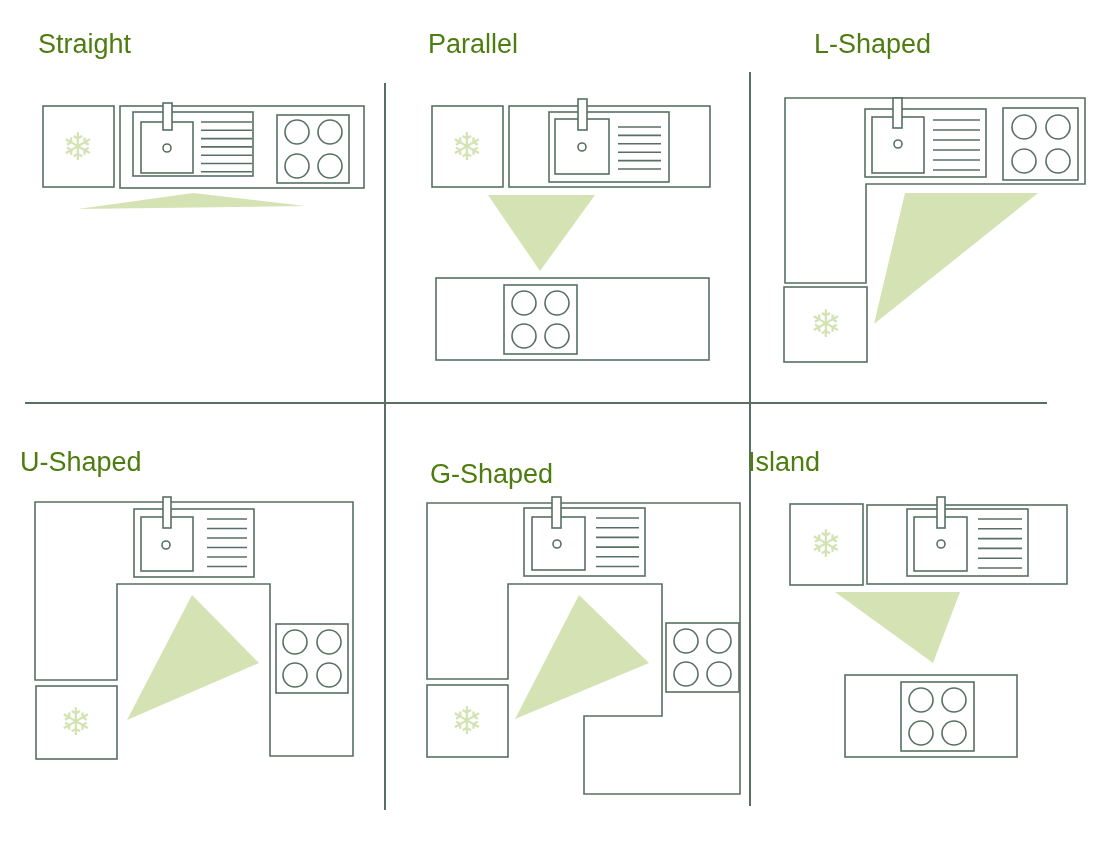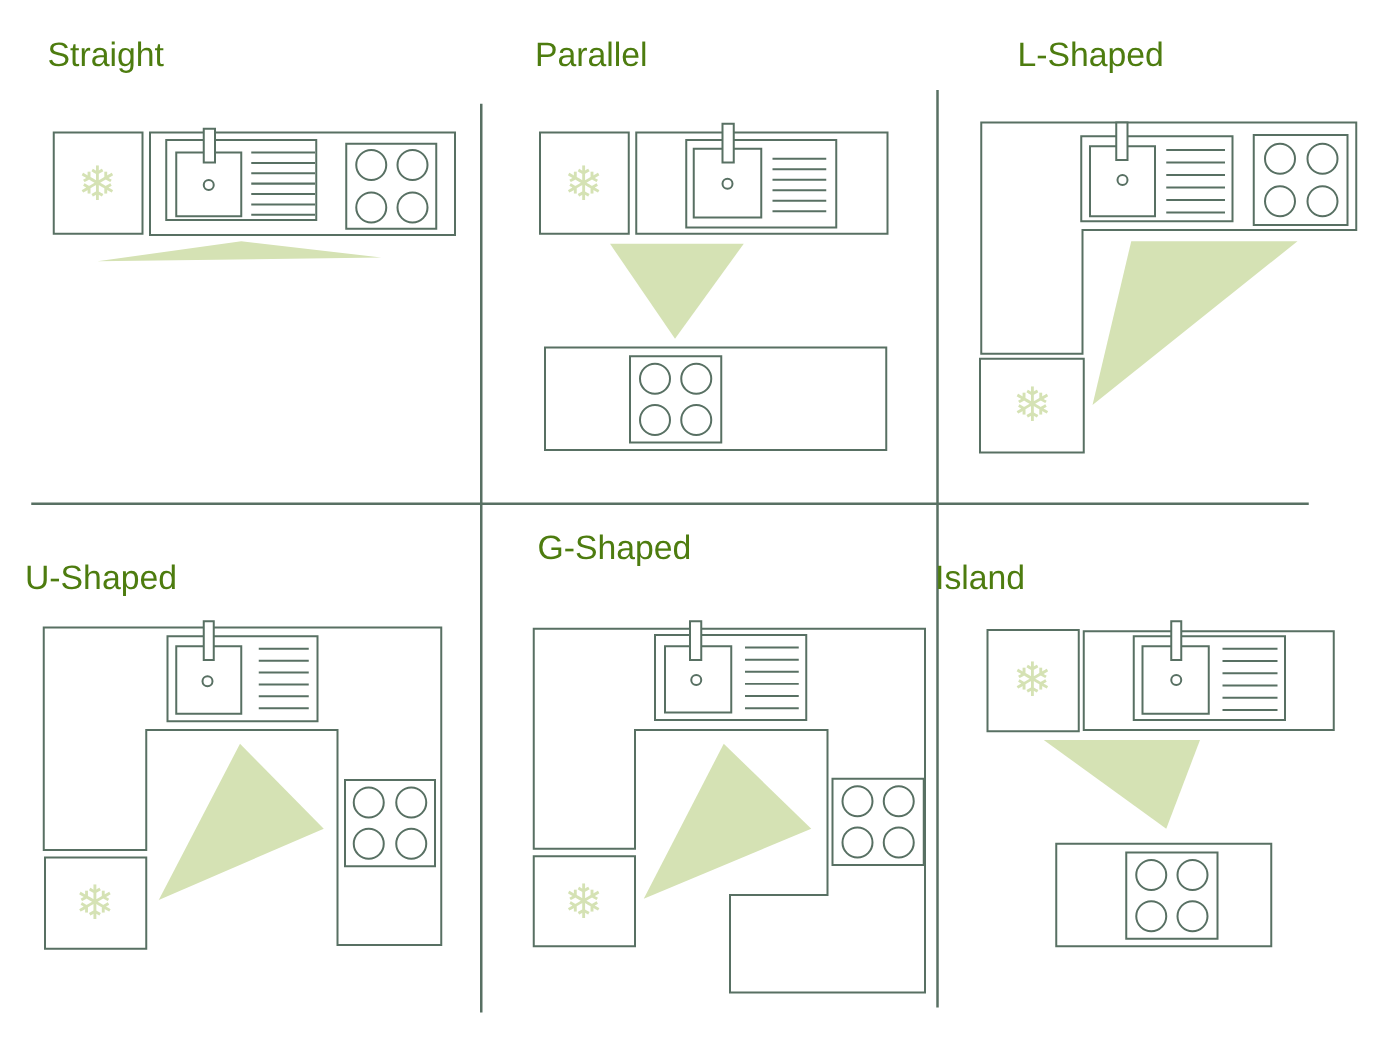--- a/index.html
+++ b/index.html
@@ -143,14 +143,14 @@
     <circle cx="921" cy="700" r="12" fill="none" stroke="#587063" stroke-width="1.6"></circle>
     <circle cx="954" cy="700" r="12" fill="none" stroke="#587063" stroke-width="1.6"></circle>
     <circle cx="921" cy="733" r="12" fill="none" stroke="#587063" stroke-width="1.6"></circle>
     <circle cx="954" cy="733" r="12" fill="none" stroke="#587063" stroke-width="1.6"></circle>
   </svg>
 
 <div class="panel-title" style="left:38px;top:29px">Straight</div>
 <div class="panel-title" style="left:428px;top:29px">Parallel</div>
 <div class="panel-title" style="left:814px;top:29px">L-Shaped</div>
 <div class="panel-title" style="left:20px;top:447px">U-Shaped</div>
-<div class="panel-title" style="left:430px;top:423px">G-Shaped</div>
+<div class="panel-title" style="left:430px;top:459px">G-Shaped</div>
 <div class="panel-title" style="left:748px;top:447px">Island</div>
 
 </body></html>

